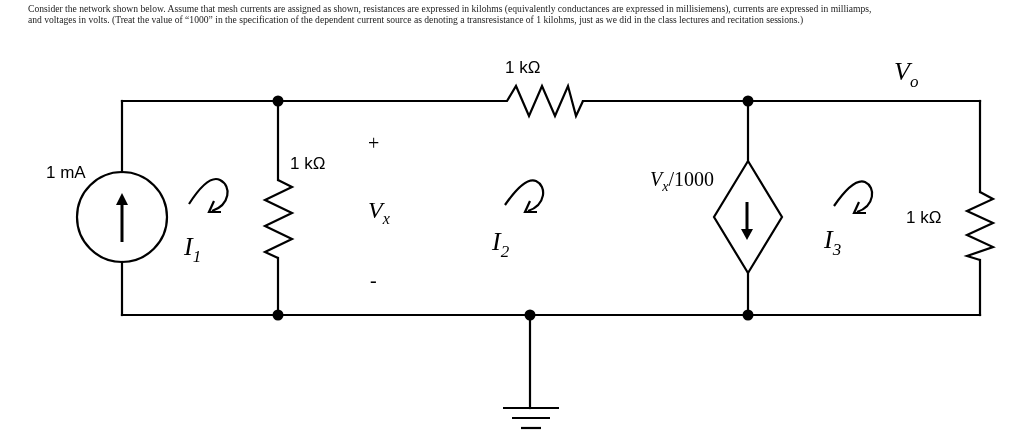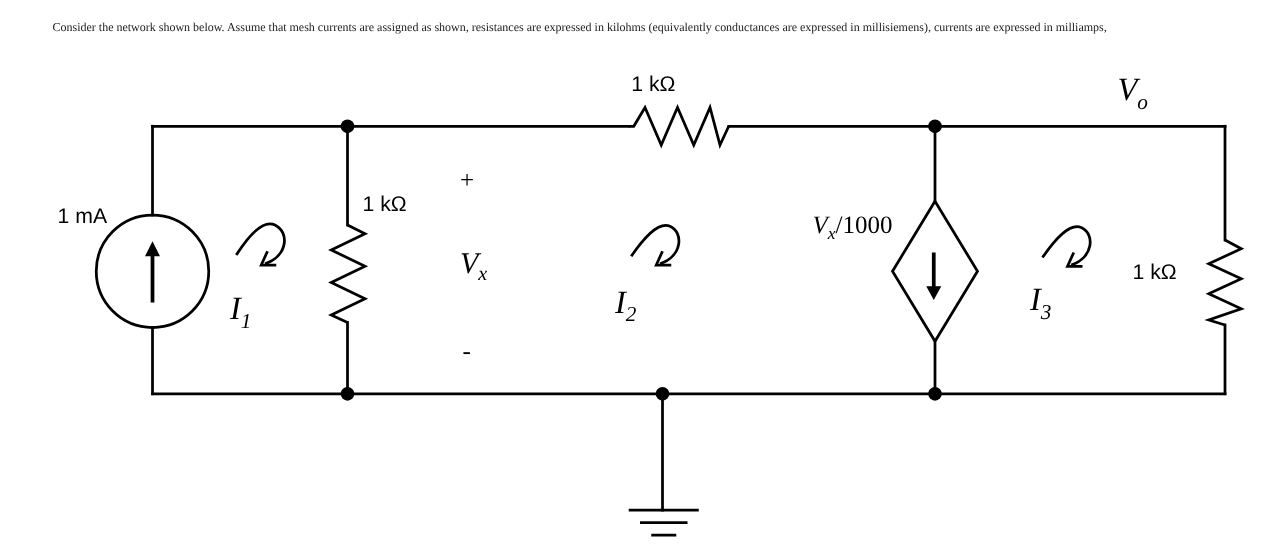--- a/index.html
+++ b/index.html
@@ -2,33 +2,34 @@
 <html><head>
 <meta charset="utf-8">
 <style>
   html, body { margin: 0; padding: 0; background: #ffffff; }
   body { width: 1024px; height: 441px; position: relative; overflow: hidden; }
   .problem-text {
     position: absolute; left: 28px; top: 3px; width: 990px;
     font-family: "Liberation Serif", "DejaVu Serif", serif;
     font-size: 9.6px; line-height: 11px; color: #222222;
   }
-  .problem-text p { margin: 14px; }
+  .problem-text p { margin: 0; }
   svg.circuit { position: absolute; left: 0; top: 0; }
   .wire { stroke: #000; stroke-width: 2.2; fill: none; stroke-linecap: square; }
   .comp { stroke: #000; stroke-width: 2.2; fill: none; stroke-linejoin: miter; }
   .sans { font-family: "Liberation Sans", "DejaVu Sans", sans-serif; fill: #000; }
   .serif { font-family: "Liberation Serif", "DejaVu Serif", serif; fill: #000; }
   .ital { font-style: italic; }
 </style>
 </head>
 <body>
 
 <div class="problem-text">
   <p>Consider the network shown below.  Assume that mesh currents are assigned as shown, resistances are expressed in kilohms (equivalently conductances are expressed in millisiemens), currents are expressed in milliamps,</p>
+  <p>and voltages in volts.  (Treat the value of “1000” in the specification of the dependent current source as denoting a transresistance of 1 kilohms, just as we did in the class lectures and recitation sessions.)</p>
 </div>
 
 <svg class="circuit" width="1024" height="441" viewBox="0 0 1024 441">
 
   <g>
 
     <line class="wire" x1="122" y1="101" x2="503" y2="101"></line>
 
     <line class="wire" x1="583" y1="101" x2="980" y2="101"></line>
 

